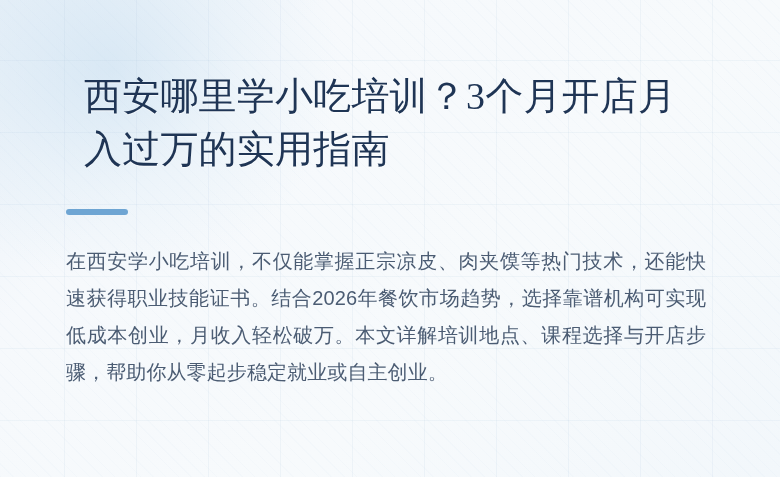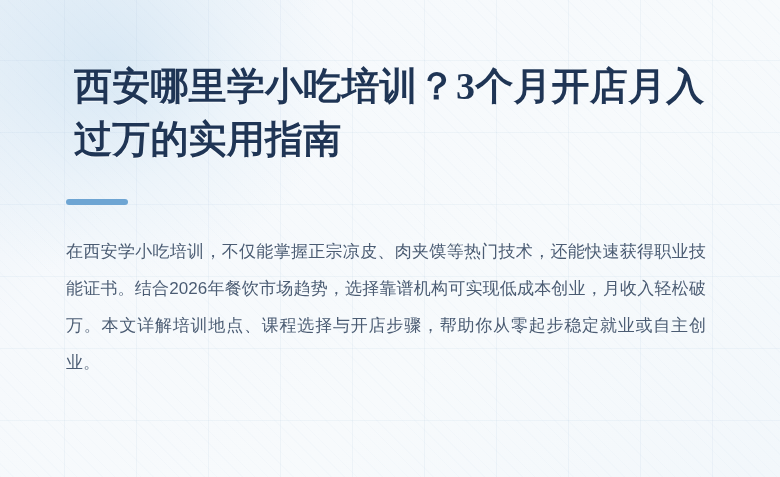--- a/index.html
+++ b/index.html
@@ -65,44 +65,44 @@
       rgba(255,255,255,0) 100%);
   }
 
   #content {
     position: relative;
     z-index: 3;
     padding: 52px 56px 0 66px;
   }
 
   #page-title {
-    margin: 8px;
+    margin: 18px;
     font-family: "Liberation Serif", "DejaVu Serif", serif;
-    font-weight: 700;
+    font-weight: 400;
     font-size: 38px;
     line-height: 53px;
     letter-spacing: 0.2px;
     color: #1f3555;
     max-width: 660px;
     text-shadow: 0 1px 0 rgba(255,255,255,0.6);
   }
 
   #title-divider {
     margin-top: 33px;
     width: 62px;
     height: 6px;
     border-radius: 3px;
     background: #6ea5d3;
   }
 
   #summary-text {
     margin: 0;
     margin-top: 28px;
     font-family: "Liberation Sans", "DejaVu Sans", sans-serif;
-    font-size: 17px;
+    font-size: 20px;
     line-height: 37px;
     color: #4b5c73;
     max-width: 640px;
     letter-spacing: 0.1px;
     text-align: justify;
     text-justify: inter-character;
   }
 </style>
 </head>
 <body>

